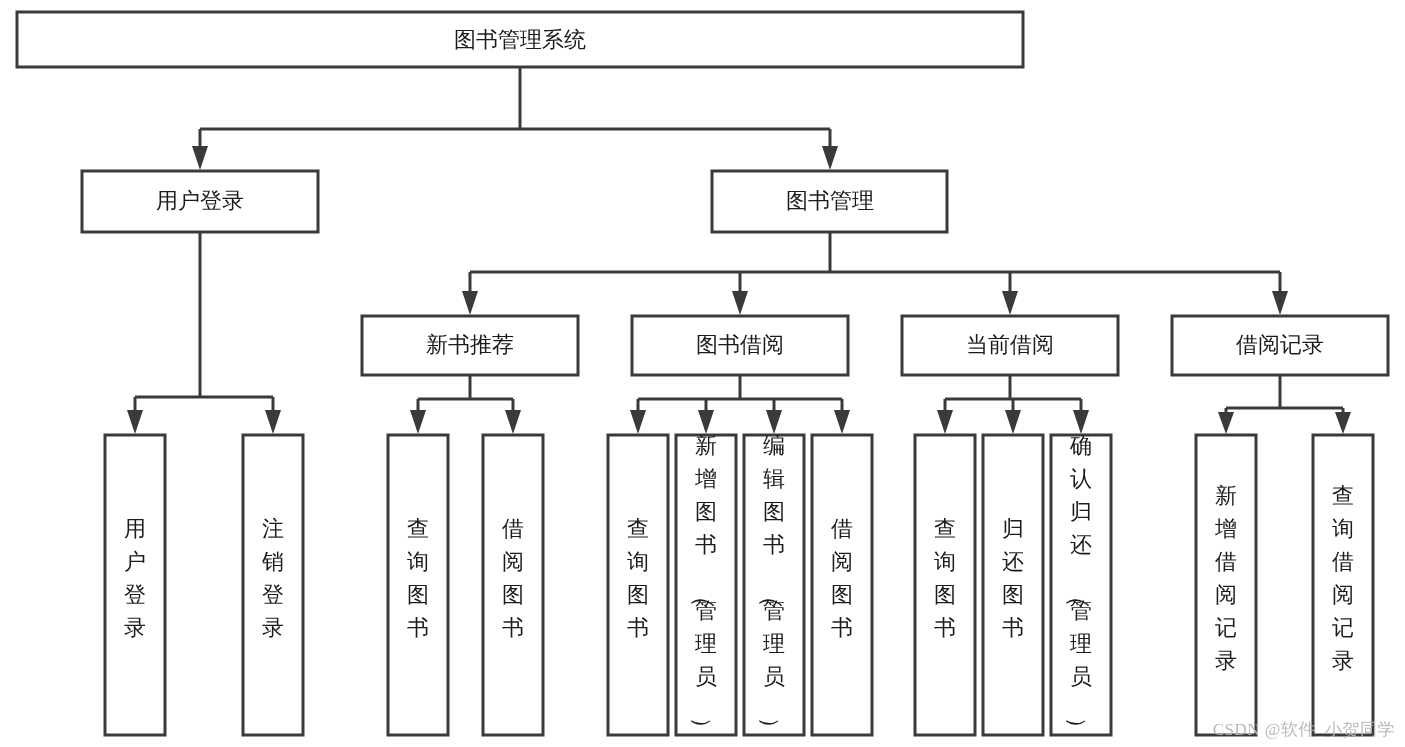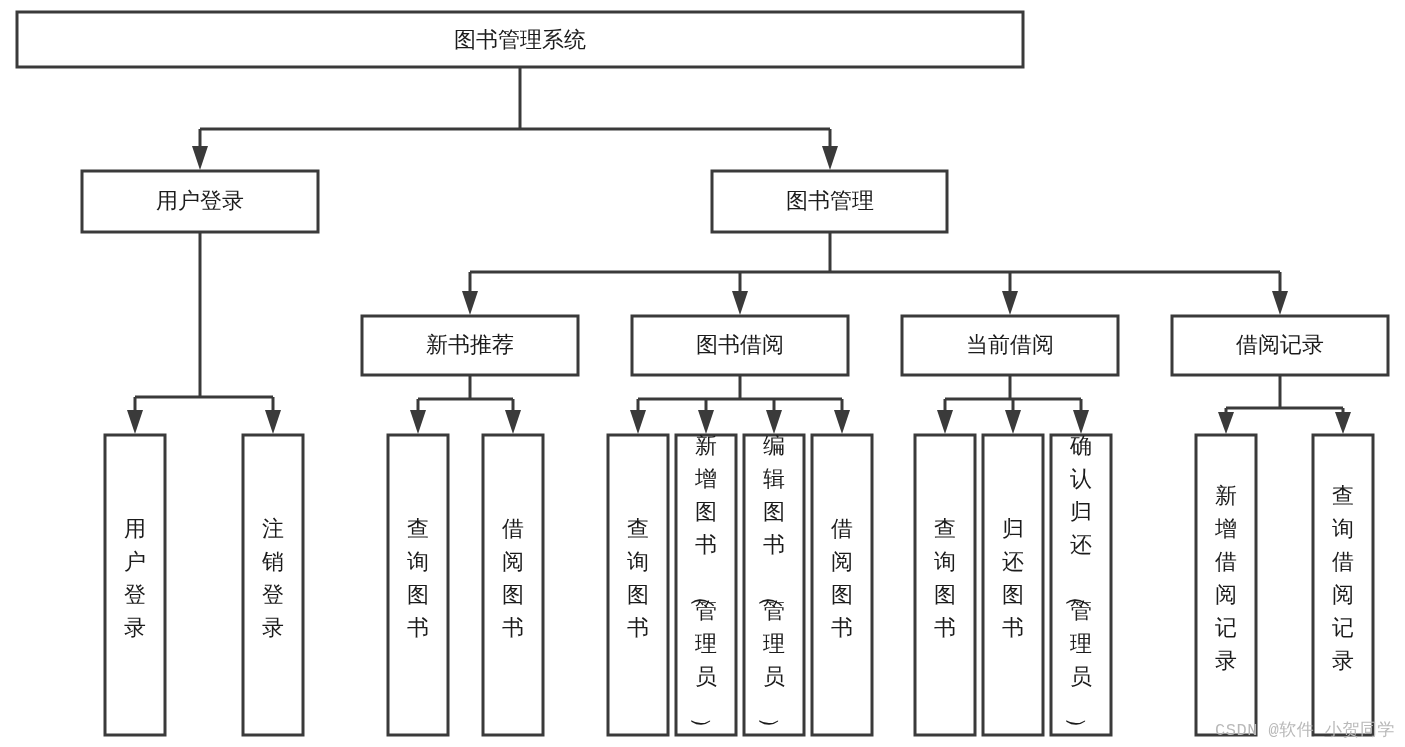--- a/index.html
+++ b/index.html
@@ -51,21 +51,21 @@
   .node-label-vertical {
     fill: #1b1b1b;
     font-family: "Liberation Sans", "DejaVu Sans", sans-serif;
     font-size: 22px;
     text-anchor: middle;
   }
   .watermark {
     position: absolute;
     right: 10px;
     bottom: 6px;
-    font-family: Liberation Mono, monospace;
+    font-family: Liberation Serif, serif;
     font-size: 17px;
     color: #b9b9b9;
     letter-spacing: 0.5px;
     white-space: nowrap;
     user-select: none;
   }
 </style>
 </head>
 <body>
 

